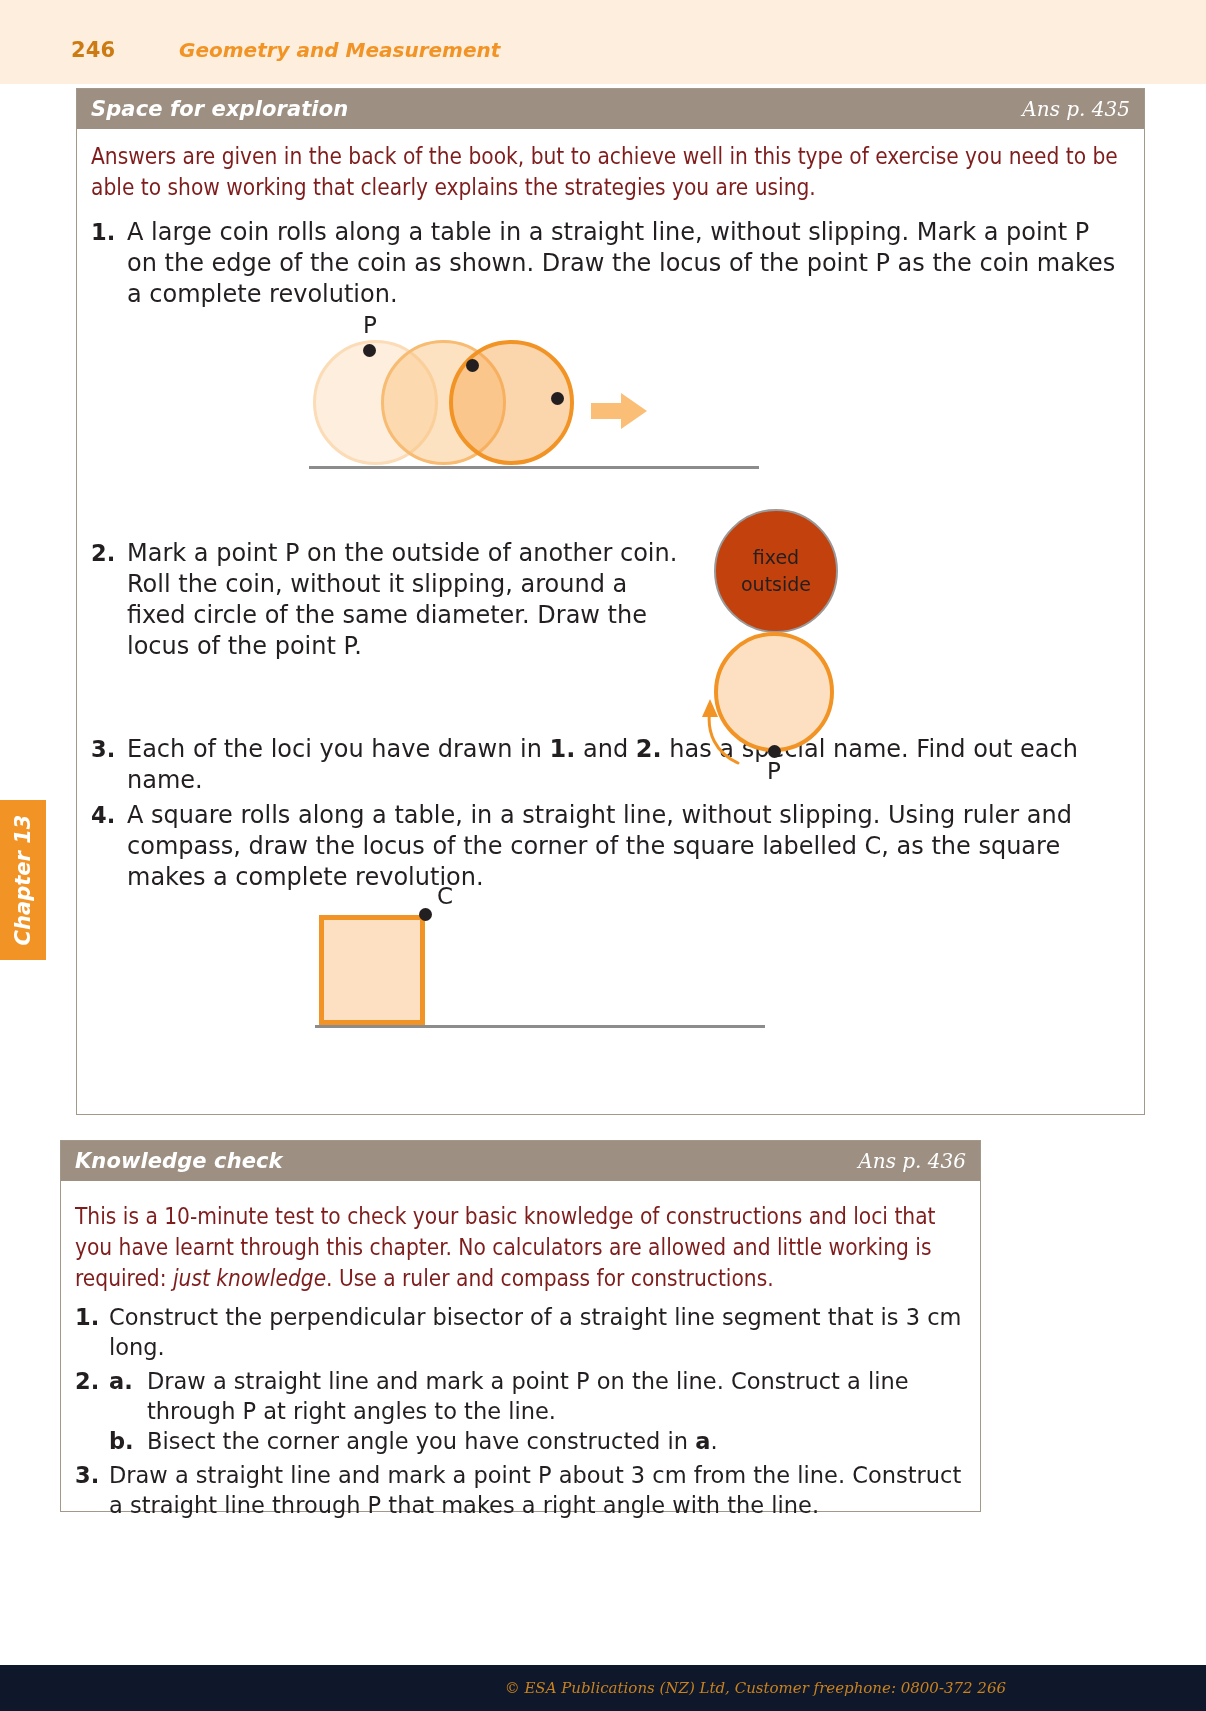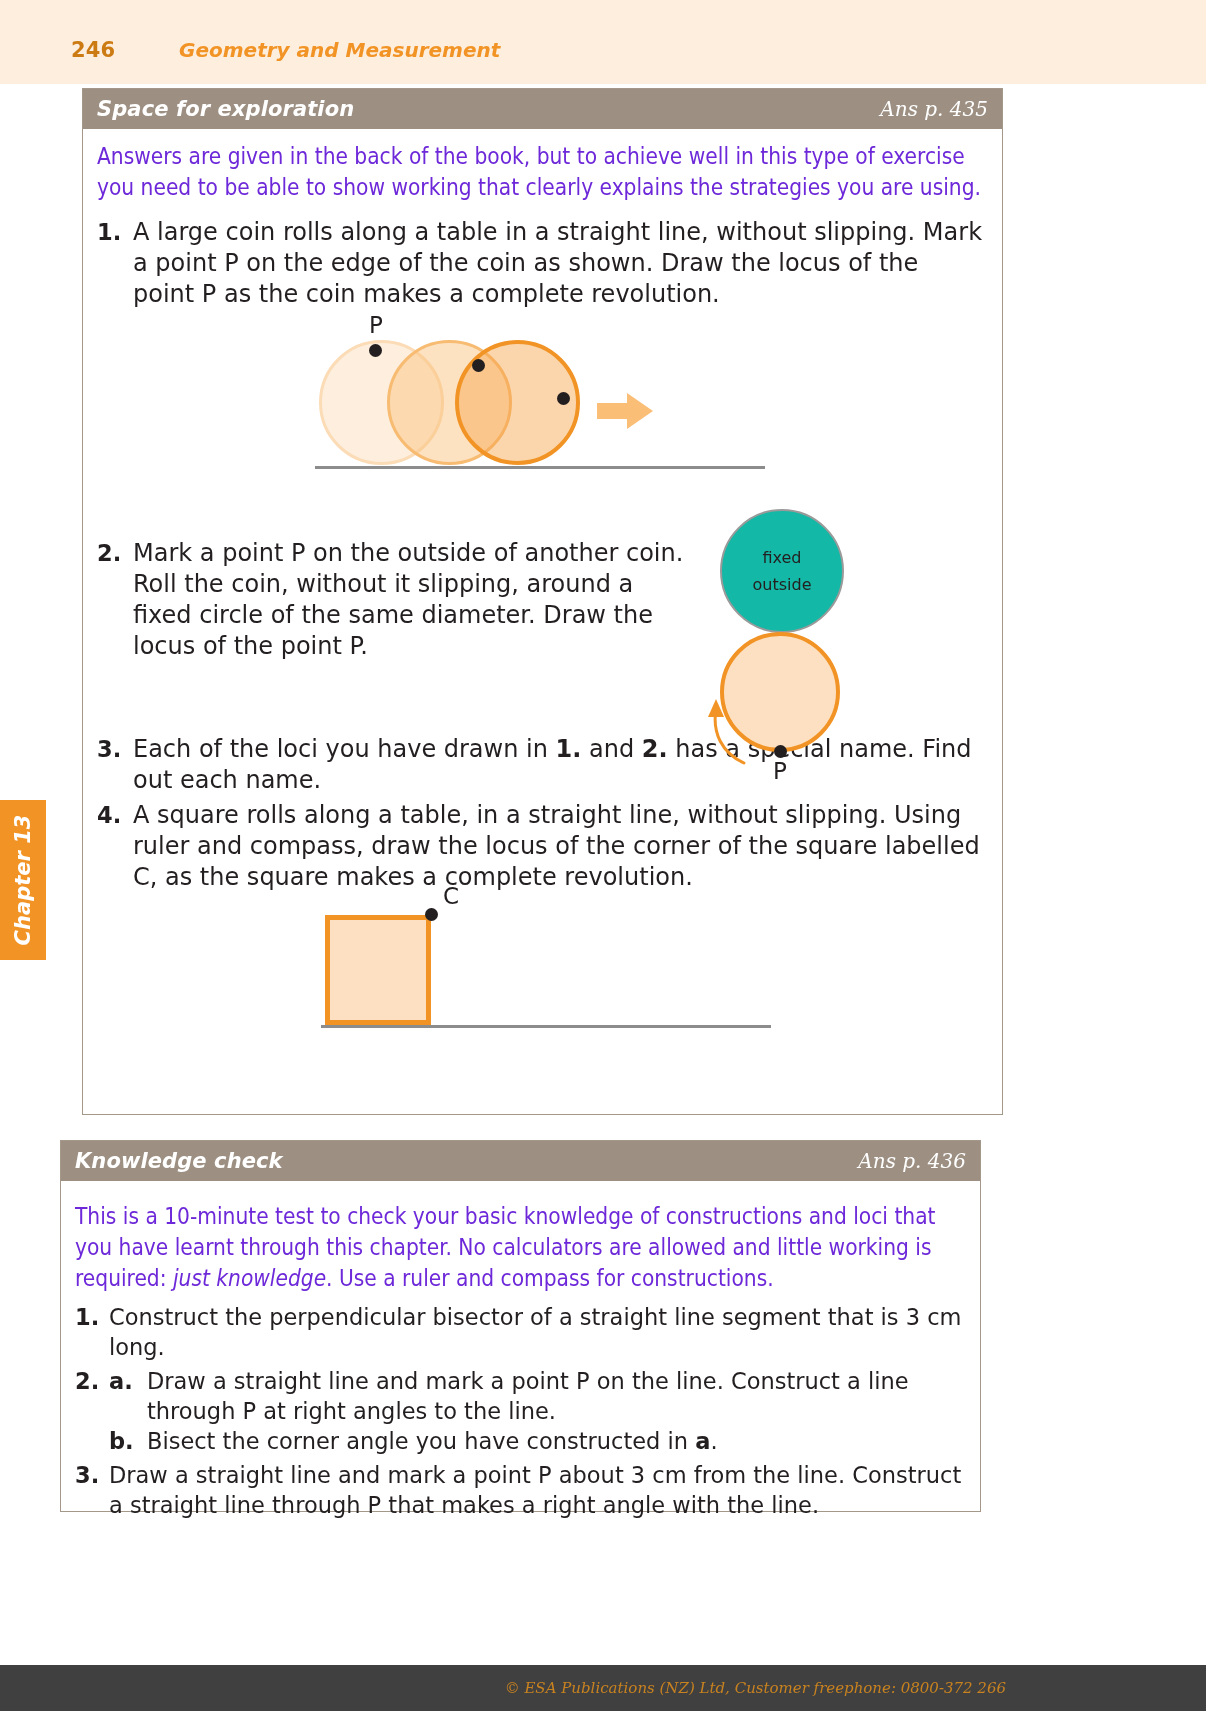--- a/index.html
+++ b/index.html
@@ -34,41 +34,41 @@
     color:#ffffff;font-size:21px;font-style:italic;font-weight:bold;
     white-space:nowrap;
   }
   
   .box{
     position:absolute;
     border:1px solid #a4988a;
     background:#ffffff;
     box-sizing:border-box;
   }
-  #box-exploration{left:82px;top:88px;width:921px;height:1027px;}
+  #box-exploration{left:76px;top:88px;width:1069px;height:1027px;}
   #box-knowledge{left:60px;top:1140px;width:921px;height:372px;}
   .box-header{
     position:relative;height:40px;background:#9d9083;
     display:flex;align-items:center;justify-content:space-between;
     padding:0 14px;box-sizing:border-box;
   }
   .box-header .bh-title{
     color:#ffffff;font-size:21px;font-style:italic;font-weight:bold;
     letter-spacing:.1px;
   }
   .box-header .bh-ans{
     color:#ffffff;font-size:20px;font-style:italic;
     font-family:"DejaVu Serif","Liberation Serif",serif;
   }
   .box-body{
     padding:12px 18px 0 14px;box-sizing:border-box;
   }
   
   .para{
-    font-size:22.5px;line-height:31px;color:#6d28d9;
+    font-size:22.5px;line-height:31px;color:#7f1d1d;
     font-stretch:semi-condensed;
     margin:0;
   }
   .qlist{margin:0;padding:0;list-style:none;}
   .qrow{display:flex;align-items:flex-start;margin-top:14px;}
   .qnum{
     width:36px;flex:0 0 36px;font-weight:bold;font-size:22.5px;
     line-height:31px;color:#231f20;
   }
   .qtext{
@@ -99,38 +99,38 @@
   
   .coin{
     position:absolute;border-radius:50%;box-sizing:border-box;
   }
   
   #diagram-fixed{
     position:absolute;left:625px;top:420px;width:250px;height:290px;
   }
   #fixed-circle{
     position:absolute;left:12px;top:0px;width:120px;height:120px;
-    border-radius:50%;background:#14b8a6;border:2px solid #9a9a9a;
+    border-radius:50%;background:#c2410c;border:2px solid #9a9a9a;
     display:flex;flex-direction:column;align-items:center;justify-content:center;
-    font-size:16px;color:#231f20;line-height:27px;
+    font-size:19px;color:#231f20;line-height:27px;
   }
   #rolling-coin{
     position:absolute;left:12px;top:123px;width:120px;height:120px;
     border-radius:50%;background:#fde0c2;border:4px solid #f29425;
     box-sizing:border-box;
   }
   
   #square-shape{
     position:absolute;left:0px;top:18px;width:106px;height:110px;
     background:#fde0c2;border:5px solid #f29425;box-sizing:border-box;
   }
   
   #footer-band{
     position:absolute;left:0;bottom:0;width:1206px;height:46px;
-    background:#404040;
+    background:#0f172a;
   }
   #footer-text{
     position:absolute;right:200px;bottom:14px;
     font-size:15px;font-style:italic;color:#c8821f;
     font-family:"DejaVu Serif","Liberation Serif",serif;
   }
 </style>
 </head>
 <body>
 

